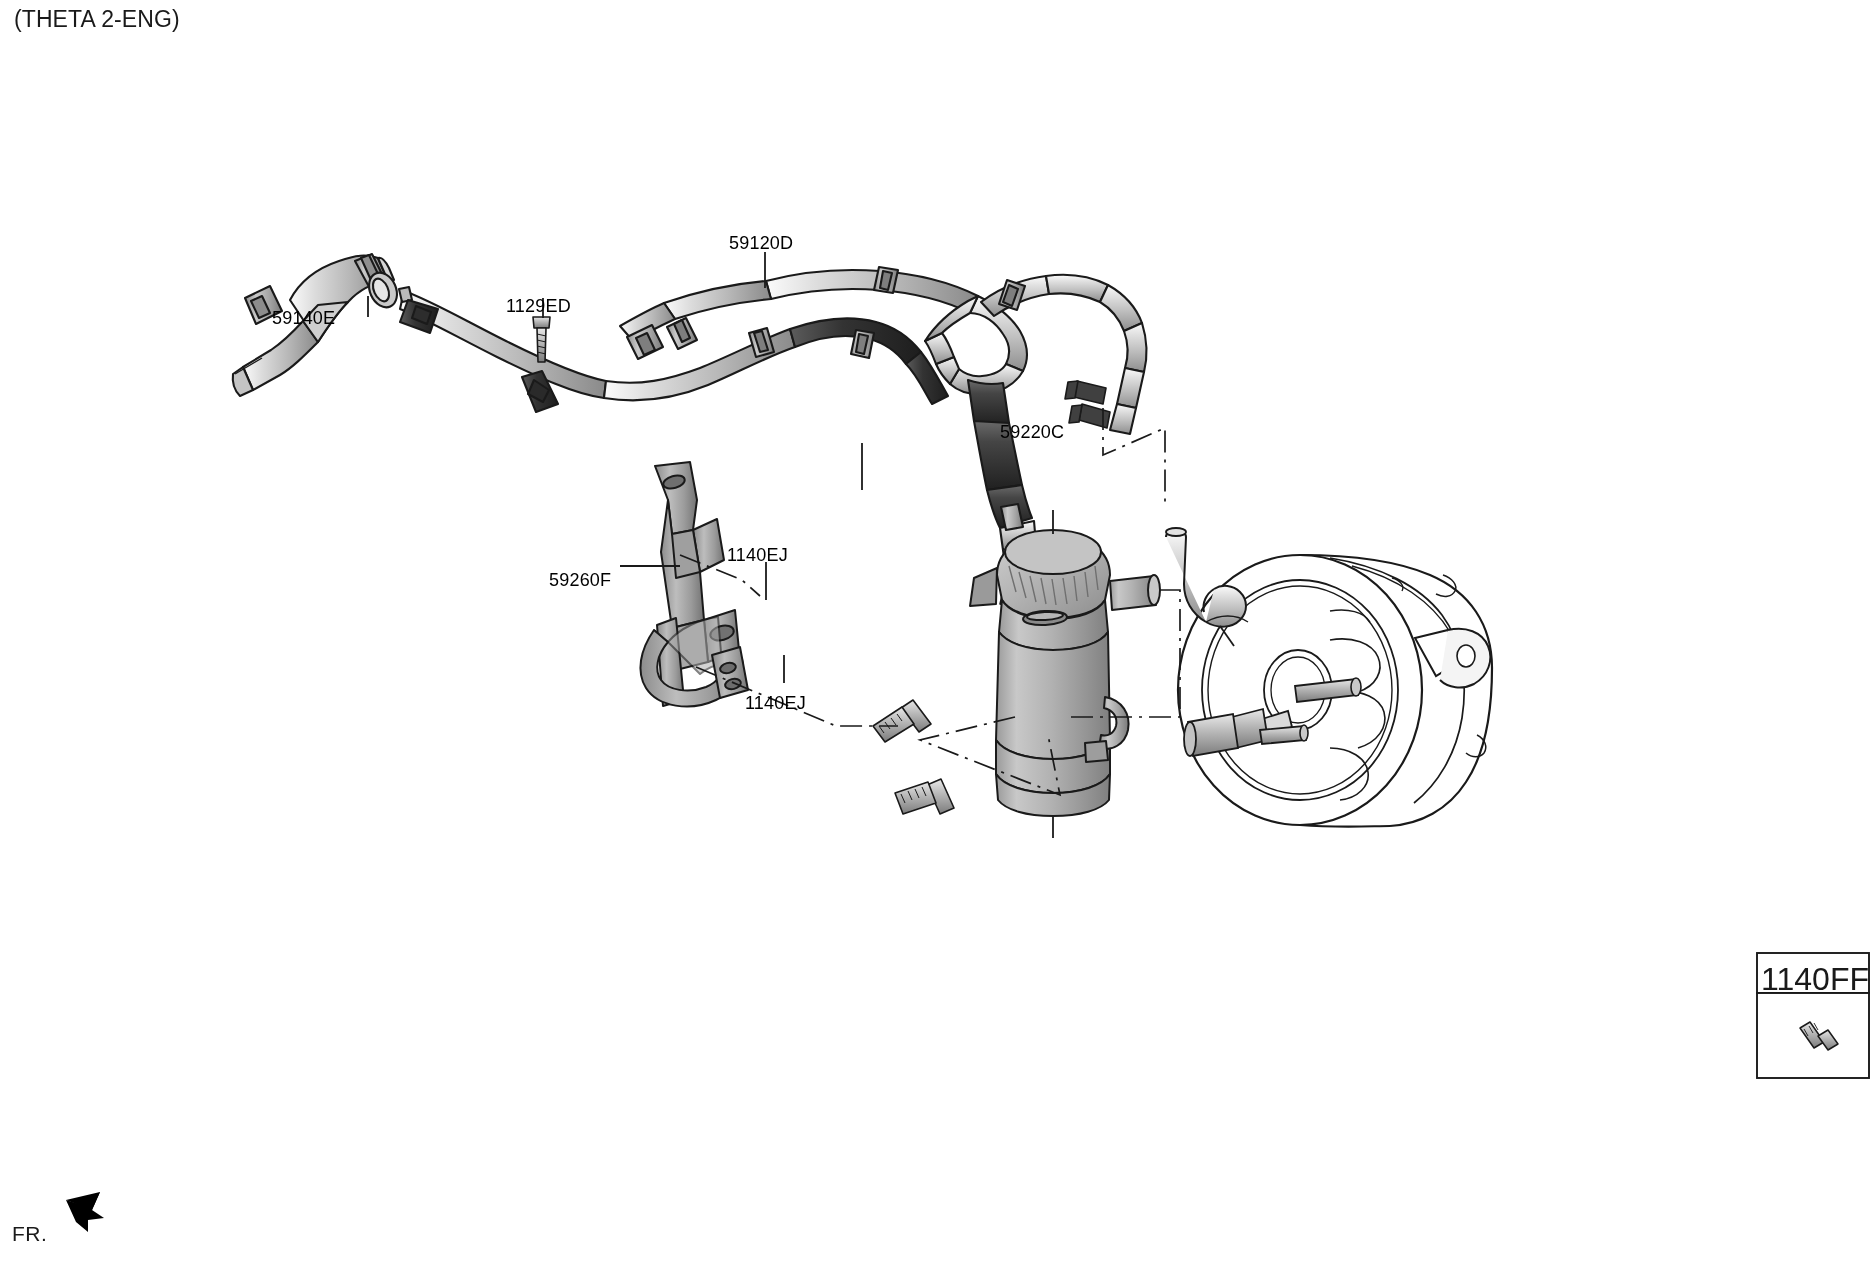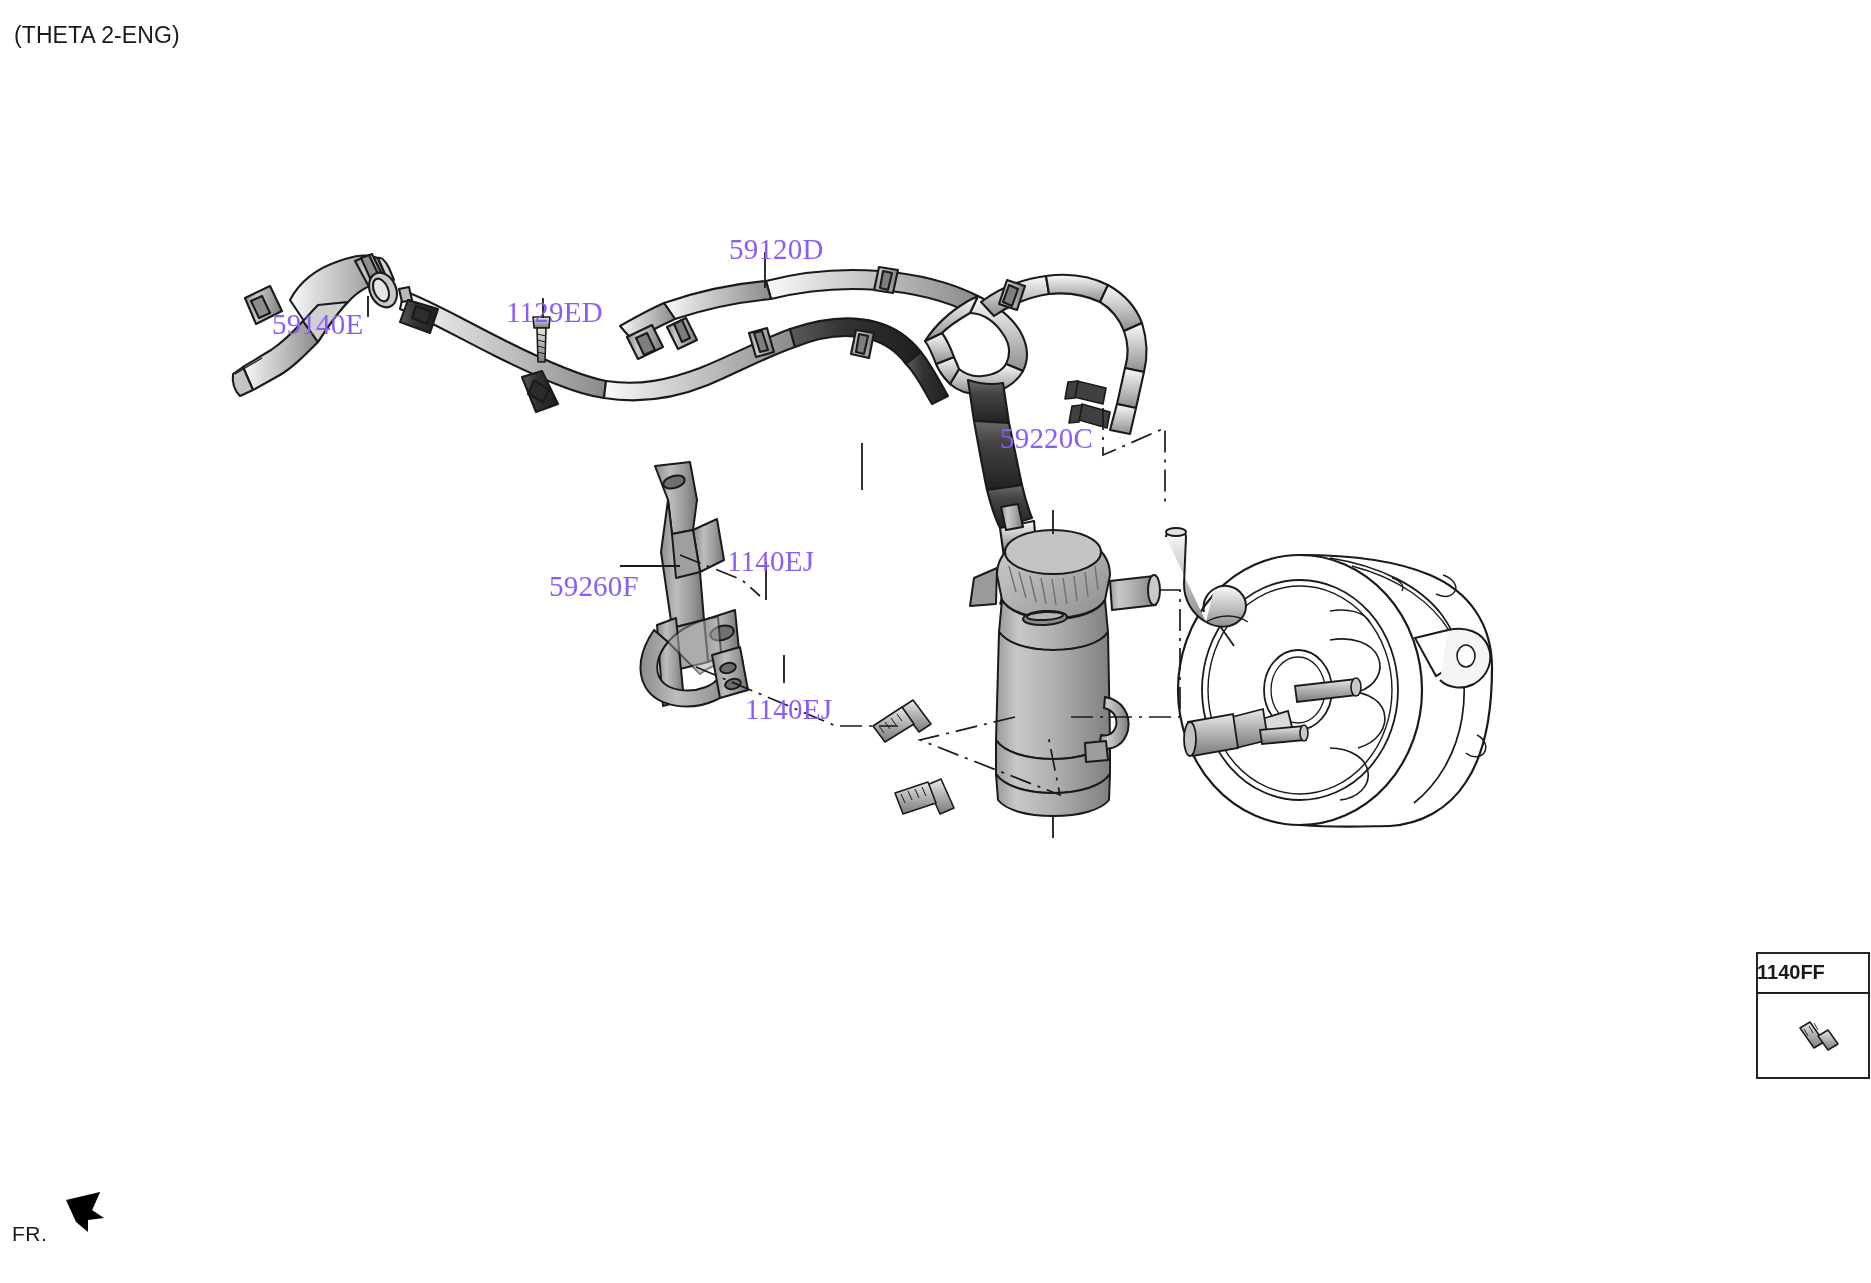--- a/index.html
+++ b/index.html
@@ -24,47 +24,45 @@
   .svg-layer {
     position: absolute;
     left: 0;
     top: 0;
     width: 1871px;
     height: 1283px;
   }
   .hdr {
     position: absolute;
     left: 14px;
-    top: 22px;
+    top: 6px;
     font-size: 23px;
     letter-spacing: 0.1px;
     white-space: nowrap;
   }
   .callout {
     position: absolute;
-    font-size: 29px;
+    font-size: 18px;
     letter-spacing: 0.2px;
     white-space: nowrap;
-    color: #8b5cf6;
-    font-family: Liberation Serif, serif;
+    color: #000000;
   }
   .fr-text {
     position: absolute;
     left: 12px;
     top: 1222px;
     font-size: 21px;
     font-weight: 400;
     letter-spacing: 0.5px;
   }
   .box-label {
     position: absolute;
-    font-size: 20px;
+    font-size: 32px;
     white-space: nowrap;
-    text-align: left;
-    font-weight: bold;
+    text-align: right;
   }
 </style>
 </head>
 <body>
 
 <div id="diagram-root">
 
   <div class="hdr">(THETA 2-ENG)</div>
 
   <svg class="svg-layer" viewBox="0 0 1871 1283">

